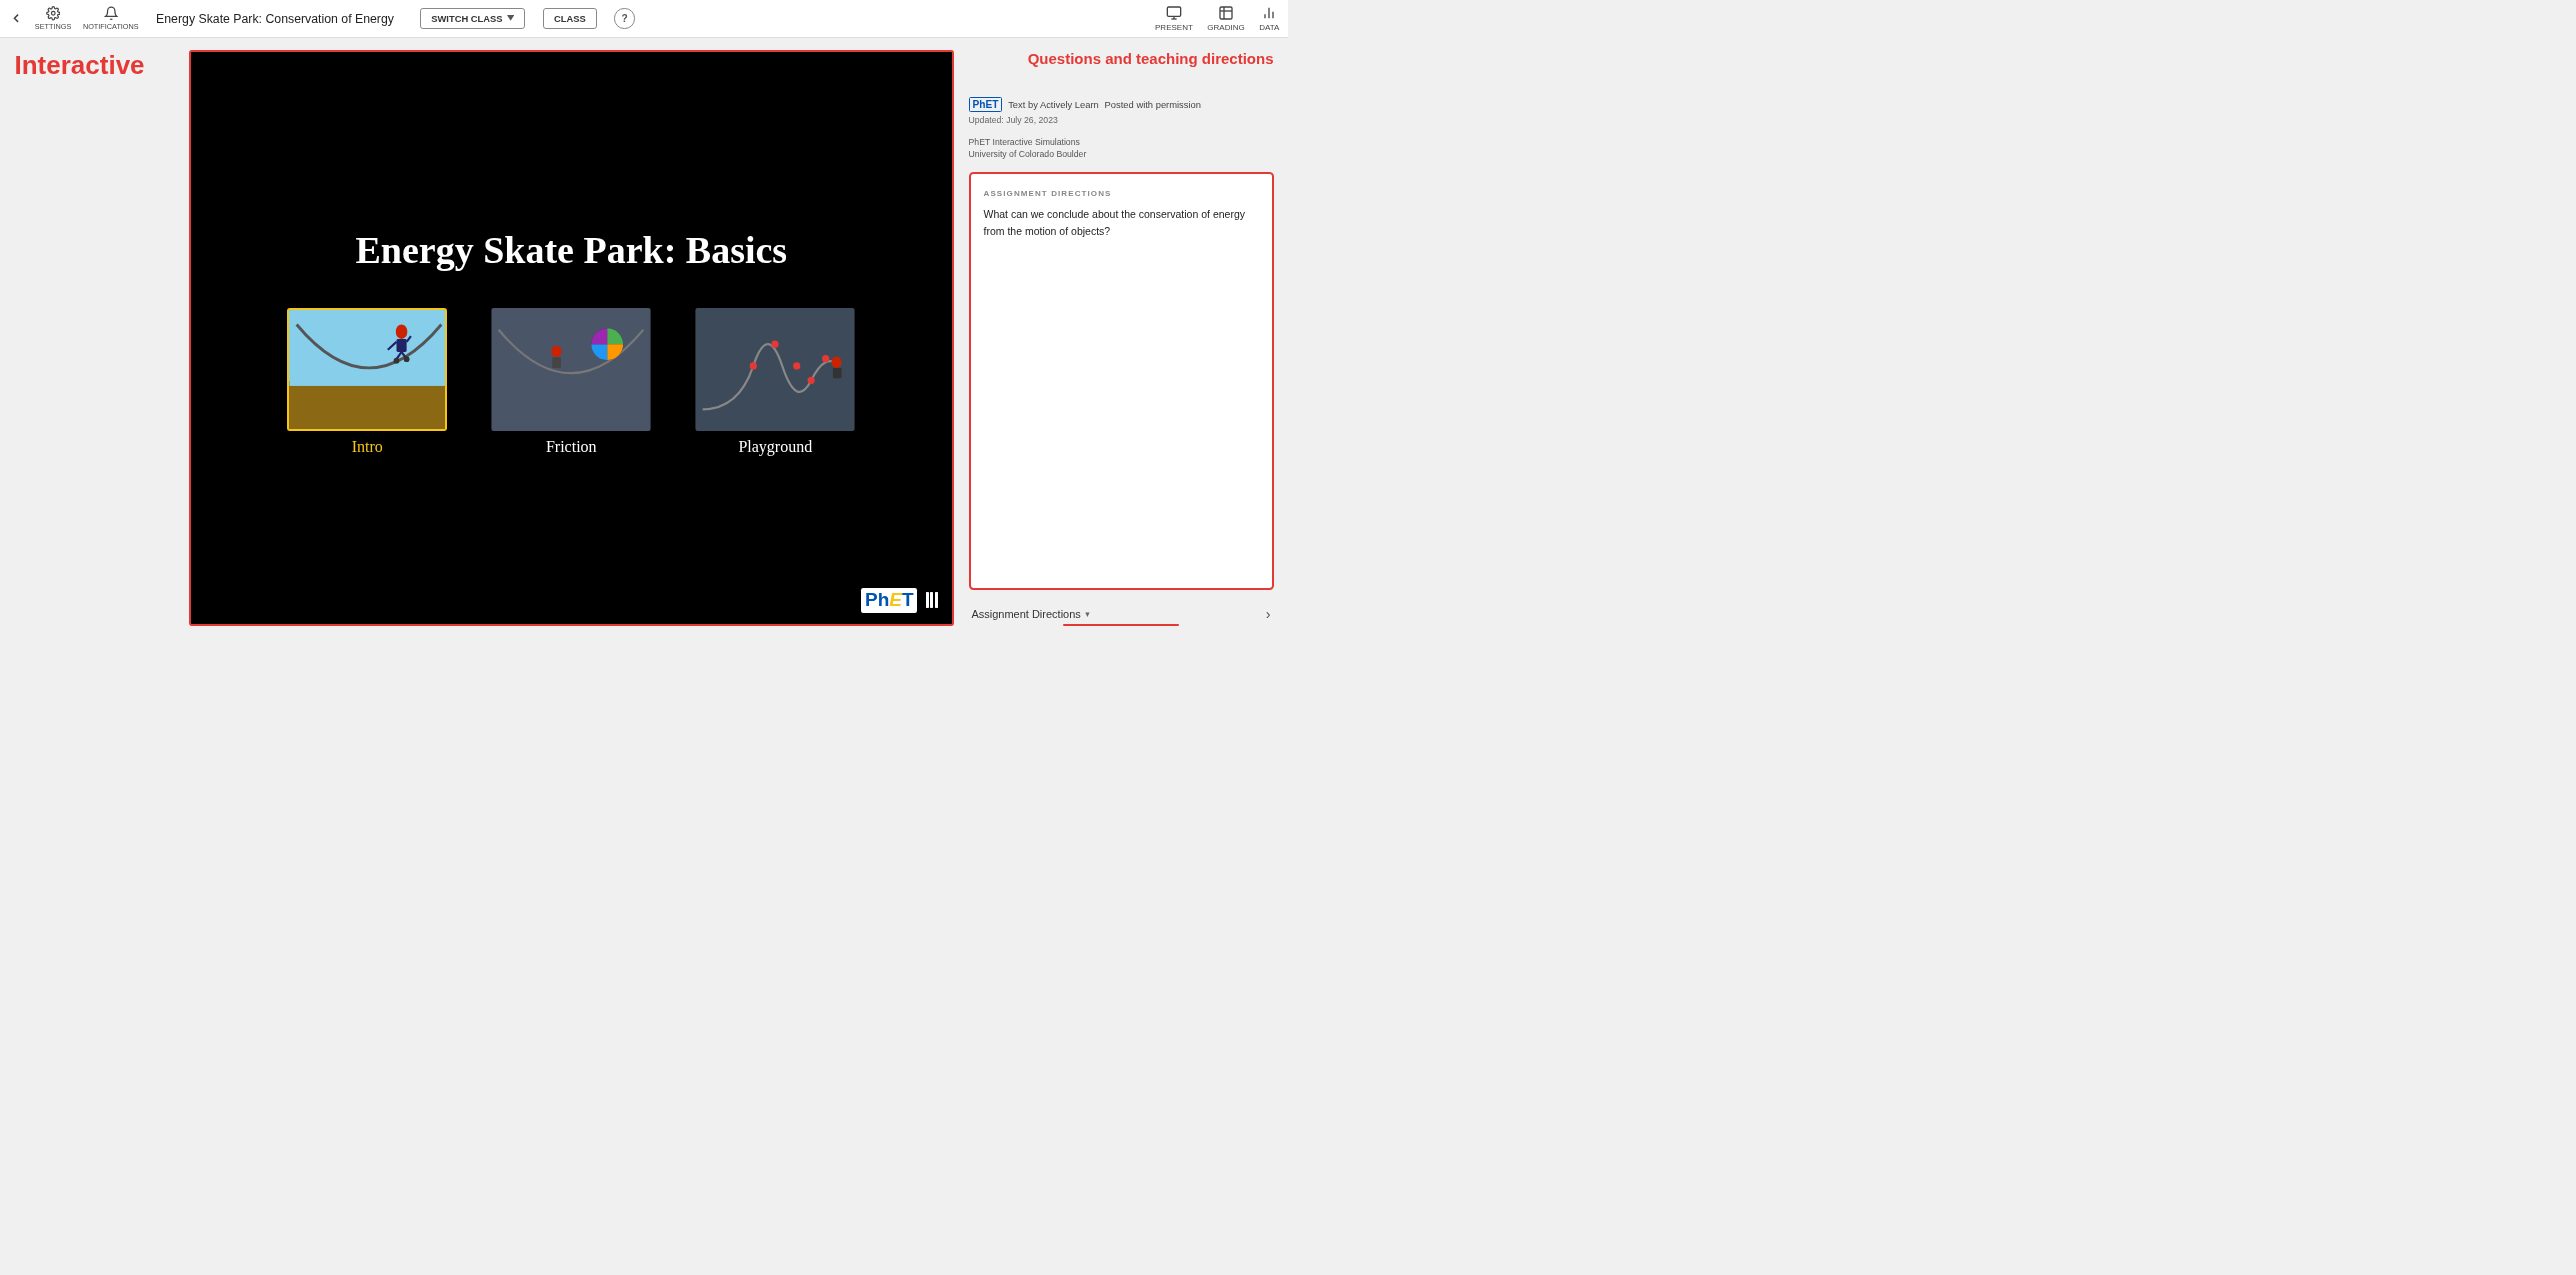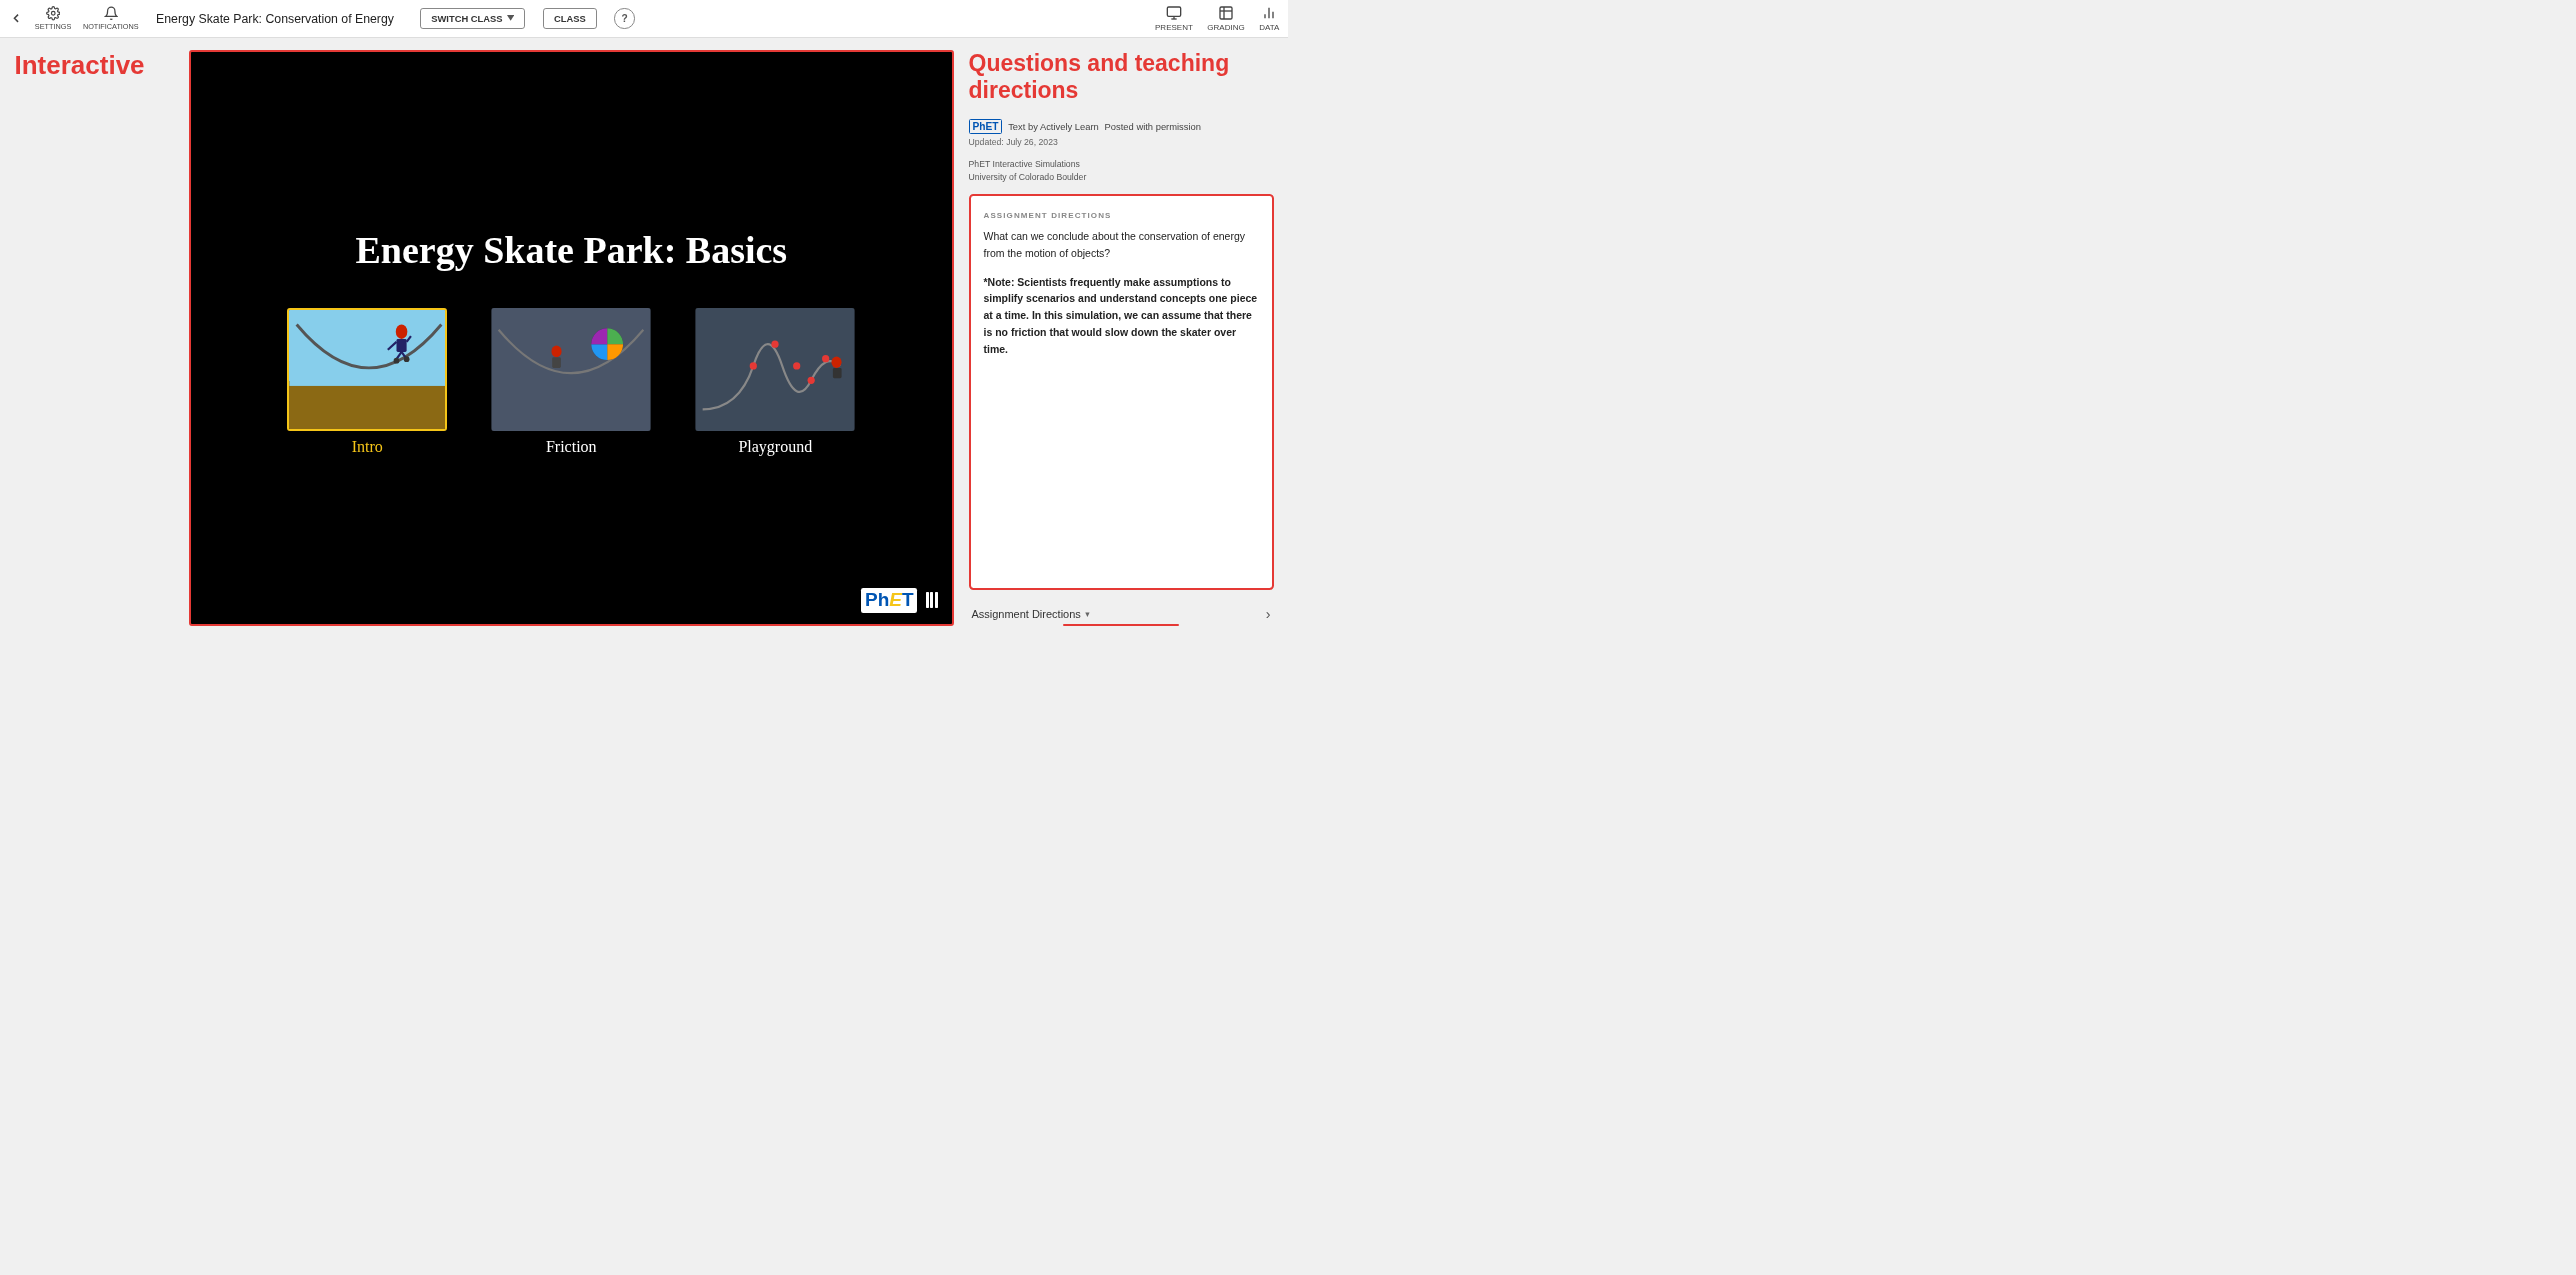--- a/index.html
+++ b/index.html
@@ -192,26 +192,26 @@
     }
 
     
     .right-col {
       width: 305px;
       display: flex;
       flex-direction: column;
       gap: 8.7px;
     }
     .questions-header {
-      font-size: 23px;
+      font-size: 15px;
       font-weight: bold;
       color: #e53935;
-      text-align: left;
+      text-align: right;
       line-height: 1.2;
-      margin-bottom: 6px;
+      margin-bottom: 21px;
     }
 
     
     .source-info {
       display: flex;
       align-items: flex-start;
       gap: 11.6px;
       margin-bottom: 2.9px;
       flex-wrap: wrap;
     }
@@ -487,23 +487,20 @@
       </div>
       <div class="source-right">
         <div>PhET Interactive Simulations</div>
         <div>University of Colorado Boulder</div>
       </div>
     </div>
 
     <div class="assignment-box">
       <div class="assignment-label">ASSIGNMENT DIRECTIONS</div>
       <p class="assignment-text">What can we conclude about the conservation of energy from the motion of objects?</p>
-      <p class="assignment-text">
-        <strong><span>*Note: Scientists frequently make assumptions to simplify scenarios and understand concepts one piece at a time. In this simulation, we can assume that there is no friction that would slow down the skater over time.</span></strong>
-      </p>
     </div>
 
     <div class="assignment-nav">
       <div class="assignment-nav-label">
         <span>Assignment Directions</span>
         <span class="chevron-down">▾</span>
       </div>
       <div class="assignment-nav-arrow">›</div>
       <div class="assignment-nav-underline"></div>
     </div>

